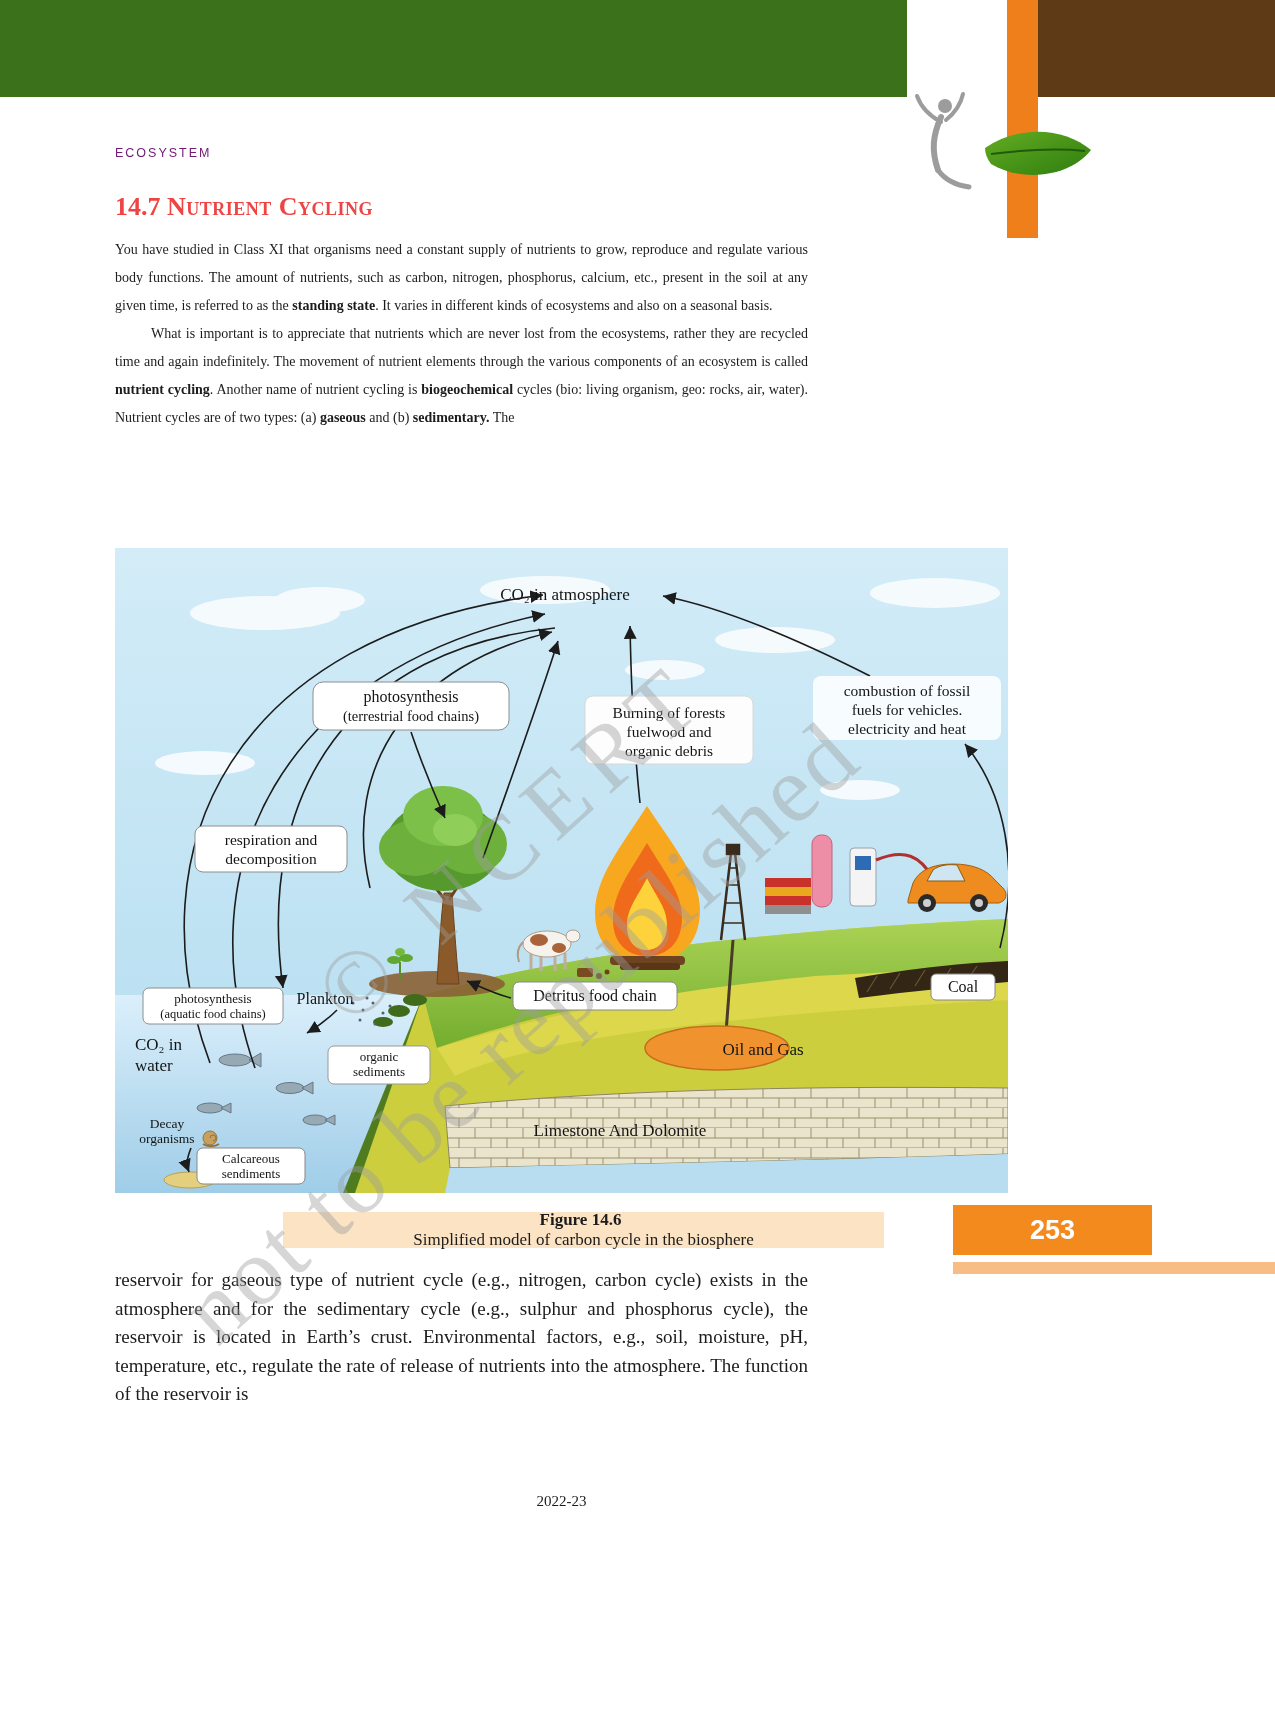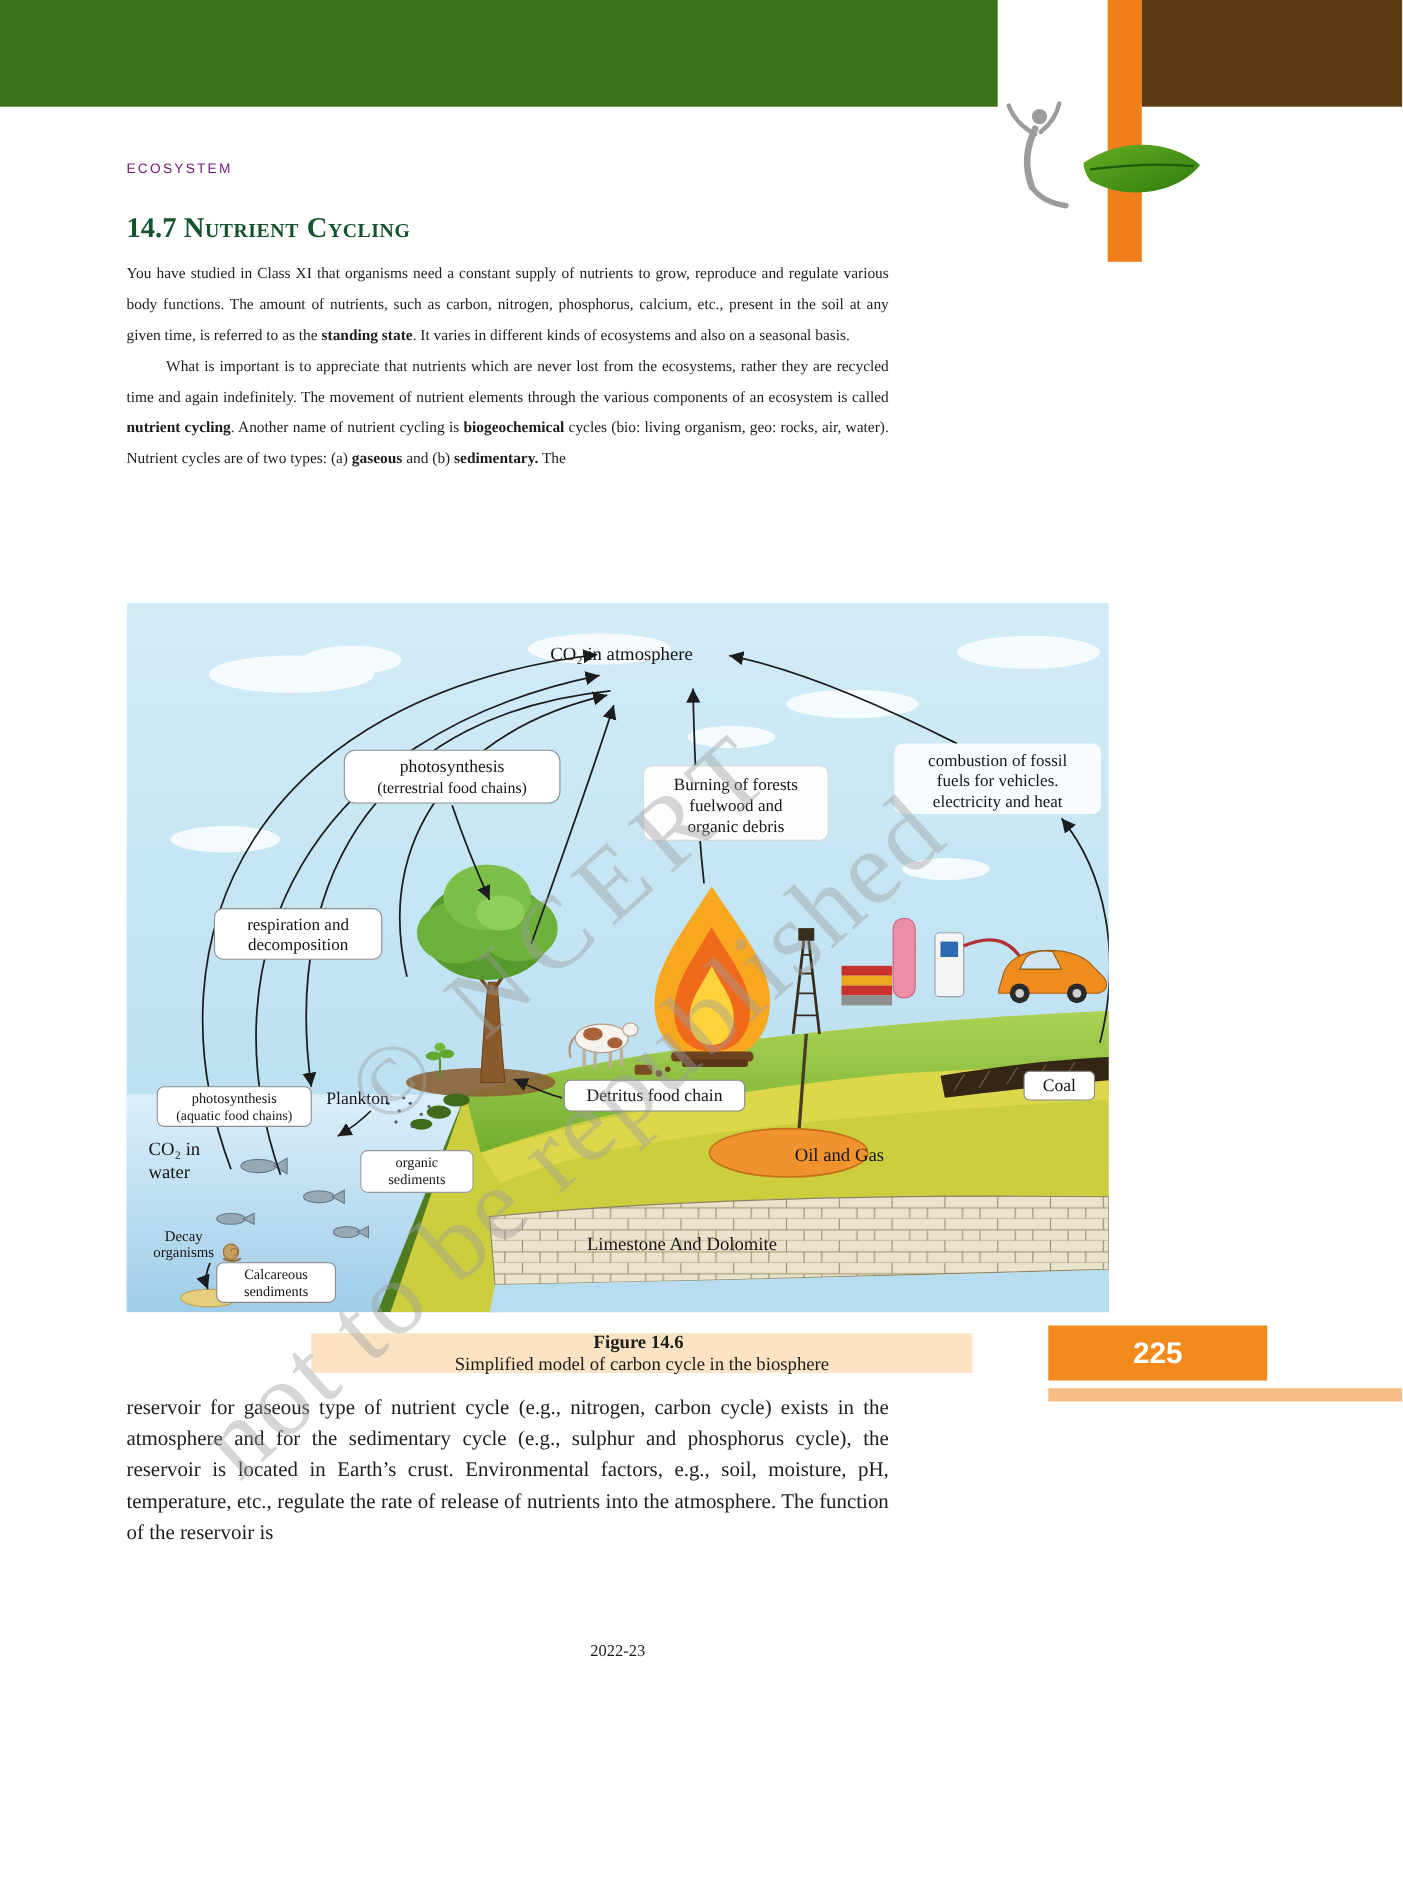--- a/index.html
+++ b/index.html
@@ -5,21 +5,21 @@
   html,body{margin:0;padding:0;background:#ffffff;}
   .page{position:relative;width:1275px;height:1710px;background:#ffffff;overflow:hidden;
         font-family:"Liberation Serif",serif;color:#1c1c1c;}
   
   .green-bar{position:absolute;left:0;top:0;width:907px;height:97px;background:#3c711c;}
   .orange-stripe{position:absolute;left:1007px;top:0;width:31px;height:238px;background:#ee7f1a;}
   .brown-block{position:absolute;left:1038px;top:0;width:237px;height:97px;background:#5e3a17;}
   .logo{position:absolute;left:893px;top:90px;width:212px;height:108px;}
   .running-head{position:absolute;left:115px;top:146px;font-family:"Liberation Sans",sans-serif;
         font-size:12.5px;letter-spacing:2px;color:#701a75;}
-  .heading{position:absolute;left:115px;top:192px;color:#14532d;font-weight:bold;font-size:26px;}
+  .heading{position:absolute;left:115px;top:192px;color:#ef4444;font-weight:bold;font-size:26px;}
   .heading .h-title{font-variant-caps:small-caps;letter-spacing:0.5px;}
   
   .text-col{position:absolute;left:115px;top:236px;width:693px;font-size:14px;line-height:28px;
         text-align:justify;}
   .text-col p{margin:0;}
   .text-col p.indent{text-indent:36px;}
   .text-col-bottom{position:absolute;left:115px;top:1266px;width:693px;font-size:19px;line-height:28.5px;
         text-align:justify;}
   .text-col-bottom p{margin:0;}
   
@@ -332,21 +332,21 @@
     </svg>
   </div>
 
   <div class="wm wm1">© NCERT</div>
   <div class="wm wm2">not to be republished</div>
 
   <div class="caption-bar">
     <b>Figure 14.6</b>
     <span>Simplified model of carbon cycle in the biosphere</span>
   </div>
-  <div class="page-badge">225</div>
+  <div class="page-badge">253</div>
   <div class="badge-strip"></div>
 
   <div class="text-col-bottom">
     <p>reservoir for gaseous type of nutrient cycle (e.g., nitrogen, carbon cycle) exists in the atmosphere and for the sedimentary cycle (e.g., sulphur and phosphorus cycle), the reservoir is located in Earth’s crust. Environmental factors, e.g., soil, moisture, pH, temperature, etc., regulate the rate of release of nutrients into the atmosphere. The function of the reservoir is</p>
   </div>
 
   <div class="footer">2022-23</div>
 </div>
 
 </body></html>

